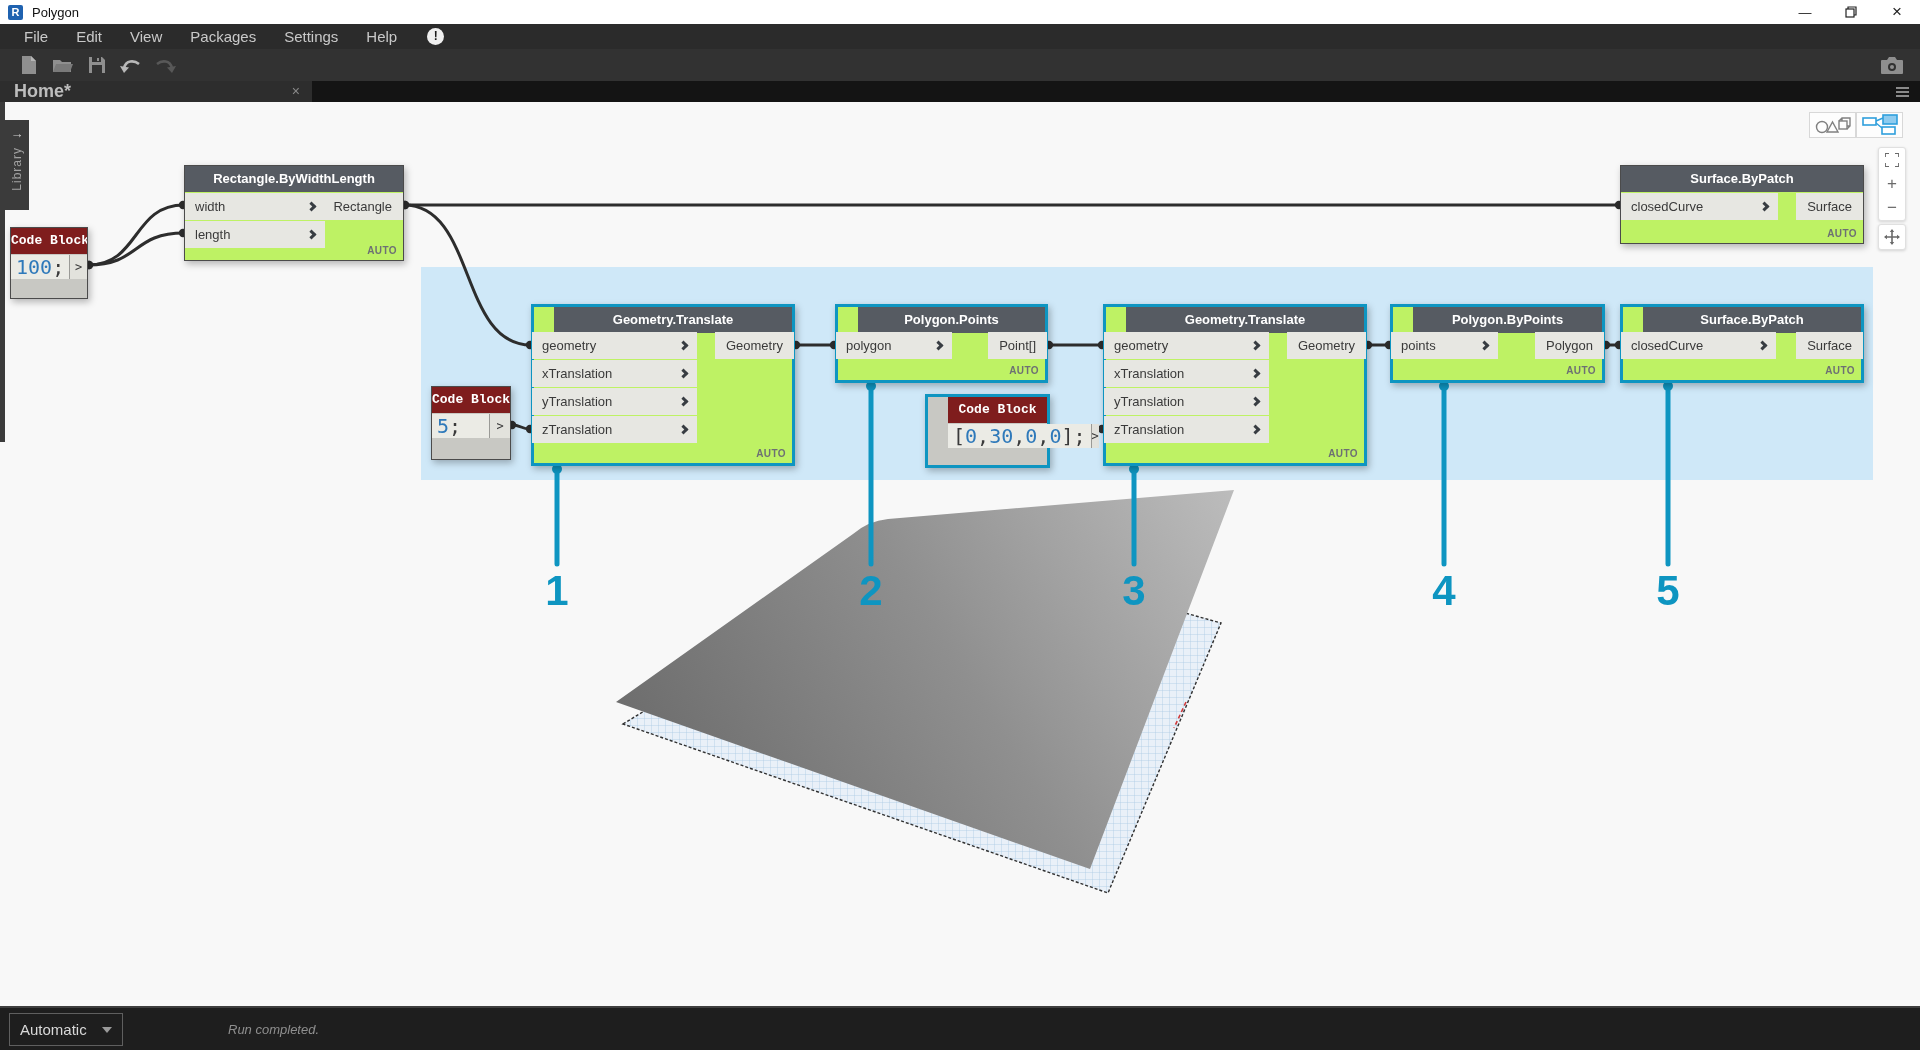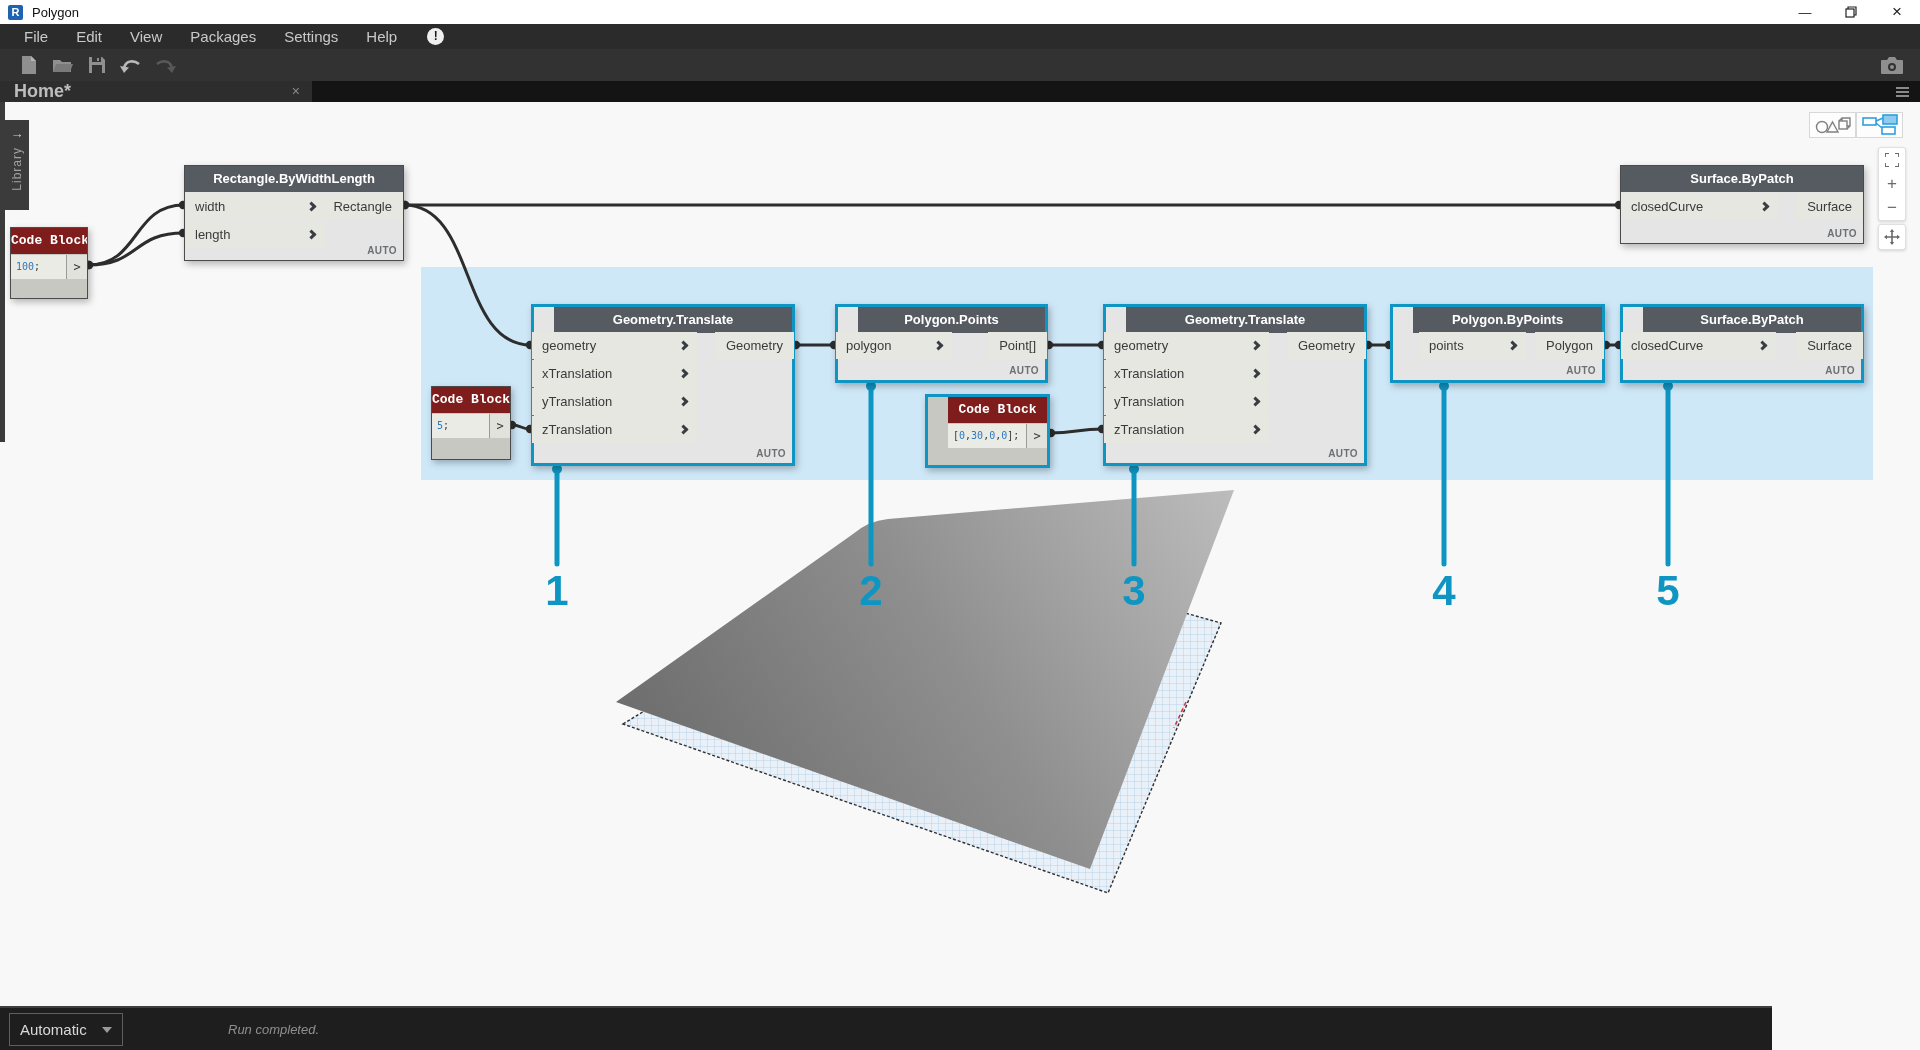--- a/index.html
+++ b/index.html
@@ -51,60 +51,60 @@
 
   svg.layer { position:absolute; left:0; top:0; width:1920px; height:904px; }
   .wire { fill:none; stroke:#2d2d2d; stroke-width:3; }
   .nub  { fill:#2d2d2d; }
   .callout-line { stroke:#0e95c1; stroke-width:5; stroke-linecap:round; }
   .callout-dot  { fill:#0e95c1; }
   .callout-num  { fill:#0e95c1; font-size:42px; font-weight:bold; text-anchor:middle;
                   font-family:"Liberation Sans",sans-serif; }
 
   
-  .node { position:absolute; border:1px solid #4b4b4b; background:#e5e5e5;
+  .node { position:absolute; border:1px solid #4b4b4b; background:#bef264;
           box-shadow:2px 3px 7px rgba(0,0,0,.28); }
   .node.code { background:#c8c8c3; }
   .node.selected { border:3px solid #0e95c1;padding-left:20px; }
   .node-header { height:26px; line-height:26px; text-align:center; background:#565b62; color:#ffffff;
                  font-weight:bold; font-size:13px; white-space:nowrap; overflow:hidden; }
   .node.code .node-header { background:#7f1d1d;font-family:Liberation Mono, monospace; }
   .in-rows { position:absolute; left:0; top:27px; width:63%; }
   .node.selected .in-rows { left:-2px; top:25px; }
   .port-row { height:27px; margin-bottom:1px; background:#e7e7e2; display:flex; align-items:center;
               justify-content:space-between; padding:0 9px 0 10px; font-size:13px; color:#3a3a3a; }
   .chev { width:7px; height:7px; border-top:3px solid #383d42; border-right:3px solid #383d42;
           transform:rotate(45deg); margin-right:1px; }
   .out-row { position:absolute; top:27px; right:0; height:27px; line-height:27px; background:#e7e7e2;
              padding:0 11px; font-size:13px; color:#3a3a3a; }
   .node.selected .out-row { top:25px; right:-2px; }
   .auto-badge { position:absolute; right:6px; bottom:4px; font-size:10px; font-weight:bold;
                 color:#6d7073; letter-spacing:.4px; }
   .code-row { display:flex; margin-top:1px; height:24px; }
-  .code-text { flex:1; background:#ebebe5; font-family:"DejaVu Sans Mono",monospace; font-size:10px;
+  .code-text { flex:1; background:#ebebe5; font-family:"DejaVu Sans Mono",monospace; font-size:20px;
                color:#3a3a3a; padding:0 5px; line-height:24px; white-space:nowrap; }
   .code-text .num { color:#2e79ba; }
   .code-out { width:21px; background:#e2e2dc; border-left:1px solid #9a9a96;
               font-family:"DejaVu Sans Mono",monospace; font-size:12px; color:#3a3a3a;
               display:flex; align-items:center; justify-content:center; }
 
   
   .view-toggles { position:absolute; right:17px; top:10px; display:flex; }
   .toggle-btn { width:47px; height:26px; background:#fdfdfd; border:1px solid #d8d8d8;
                 display:flex; align-items:center; justify-content:center; }
   .nav-stack { position:absolute; right:14px; top:45px; width:28px; background:#ffffff;
                border:1px solid #e0e0e0; border-radius:3px; box-shadow:0 1px 3px rgba(0,0,0,.15); }
   .nav-btn { width:26px; height:24px; display:flex; align-items:center; justify-content:center;
              color:#6a6a6a; font-size:17px; }
   .pan-box { position:absolute; right:14px; top:122px; width:28px; height:26px; background:#ffffff;
              border:1px solid #e0e0e0; border-radius:3px; box-shadow:0 1px 3px rgba(0,0,0,.15);
              display:flex; align-items:center; justify-content:center; }
 
   
-  .statusbar { position:absolute; left:0; top:1006px; width:1772px; height:44px; background:#1e1e1e;
+  .statusbar { position:absolute; left:0; top:1006px; width:1920px; height:44px; background:#1e1e1e;
                border-top:2px solid #3f3f3f; }
   .run-dropdown { position:absolute; left:9px; top:5px; width:114px; height:33px;
                   border:1px solid #5f5f5f; display:flex; align-items:center;
                   justify-content:space-between; padding:0 10px; color:#d8d8d8; font-size:15px; }
   .caret { width:0; height:0; border-left:5px solid transparent; border-right:5px solid transparent;
            border-top:6px solid #9a9a9a; }
   .status-text { position:absolute; left:228px; top:0; height:44px; line-height:44px;
                  color:#8f8f8f; font-size:13px; font-style:italic; }
 </style>
 </head>
@@ -366,21 +366,21 @@
           <div class="port-row">
             <span>zTranslation</span>
             <span class="chev"></span>
           </div>
         </div>
         <div class="out-row">Geometry</div>
         <div class="auto-badge">AUTO</div>
       </div>
       <div class="node selected" style="left: 1390px; top: 202px; width: 215px; height: 79px;">
         <div class="node-header">Polygon.ByPoints</div>
-        <div class="in-rows" style="width: 51%; margin-left: 28px;">
+        <div class="in-rows" style="width: 51%;">
           <div class="port-row">
             <span>points</span>
             <span class="chev"></span>
           </div>
         </div>
         <div class="out-row">Polygon</div>
         <div class="auto-badge">AUTO</div>
       </div>
       <div class="node selected" style="left: 1620px; top: 202px; width: 244px; height: 79px;">
         <div class="node-header">Surface.ByPatch</div>

